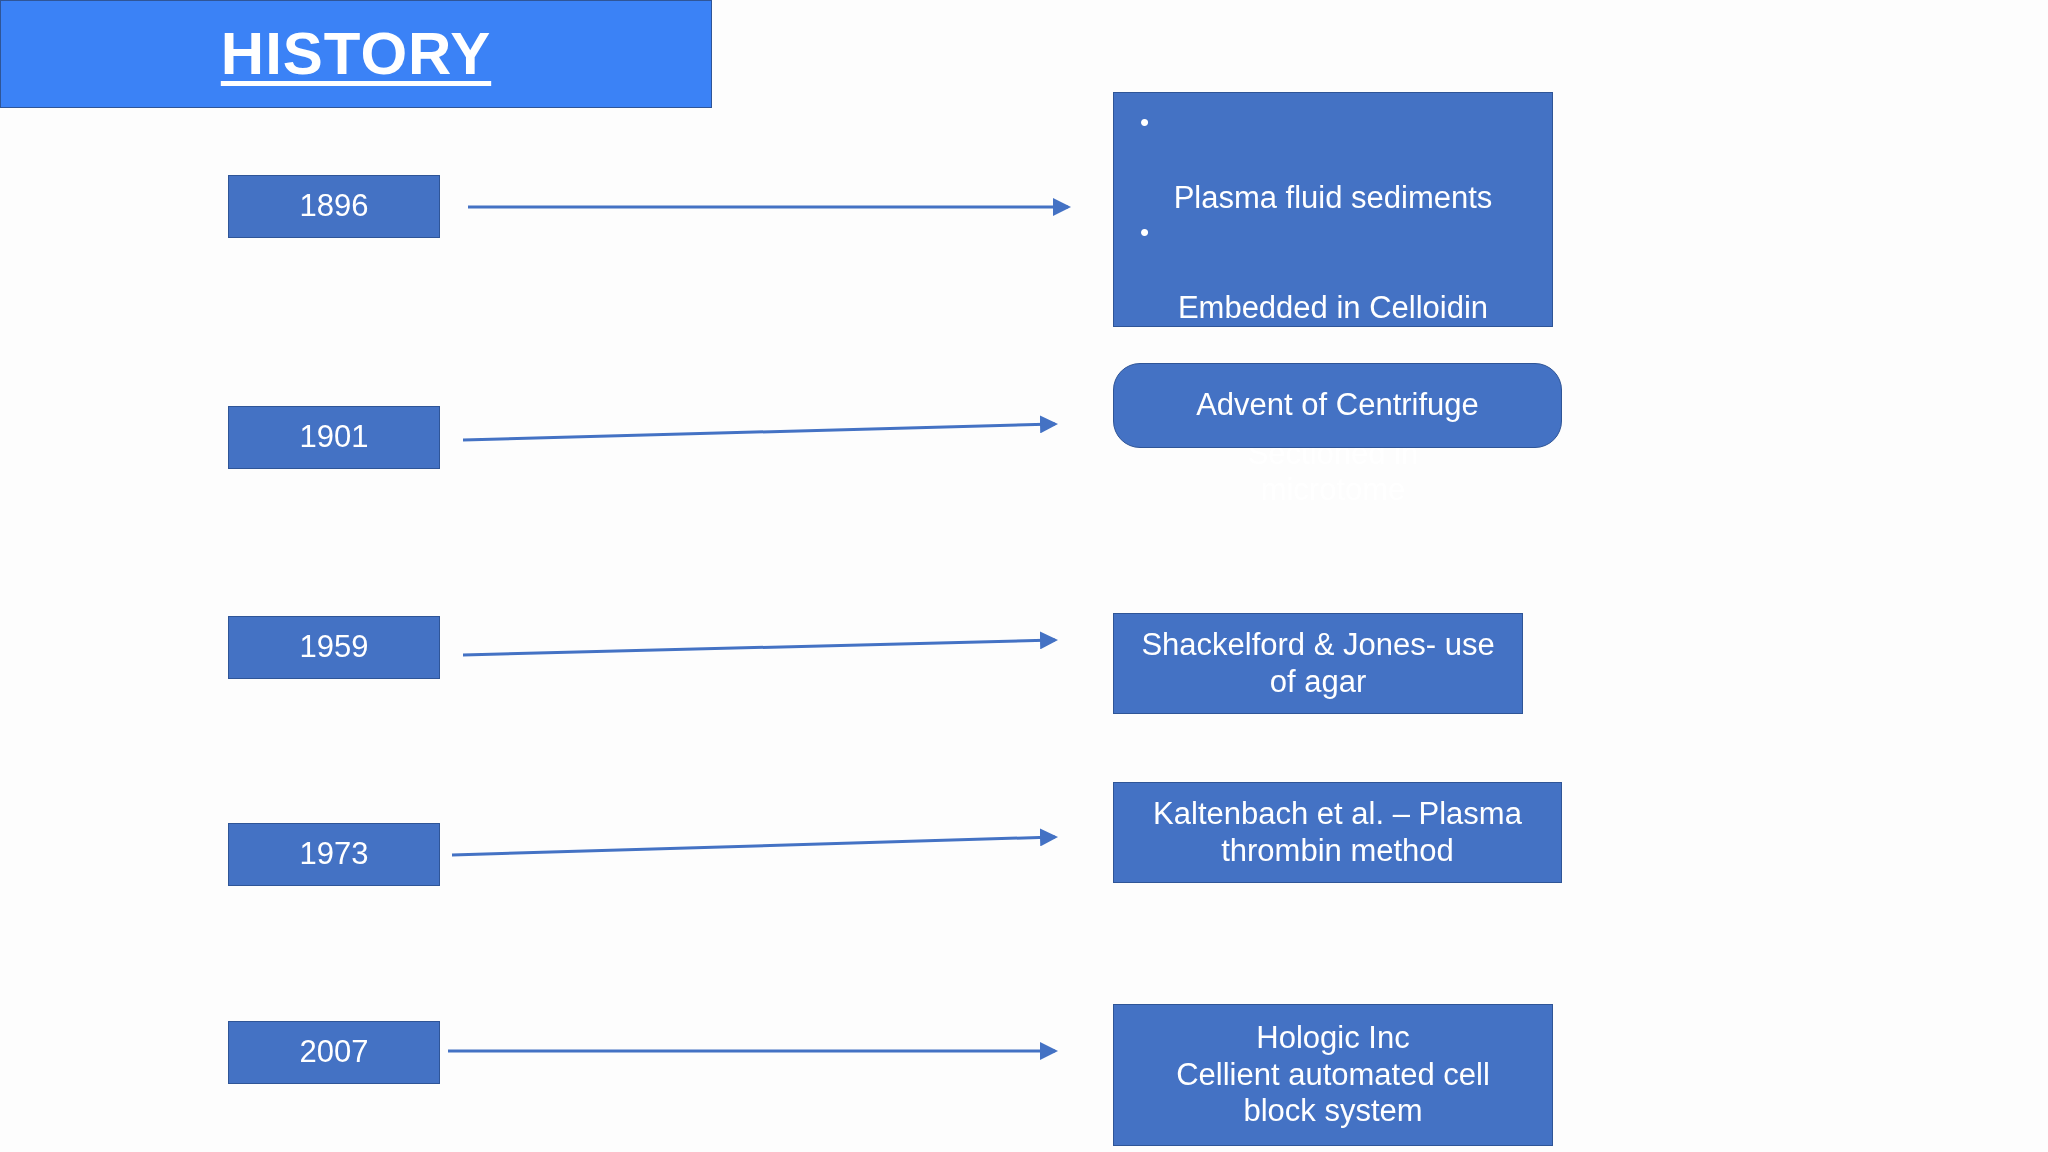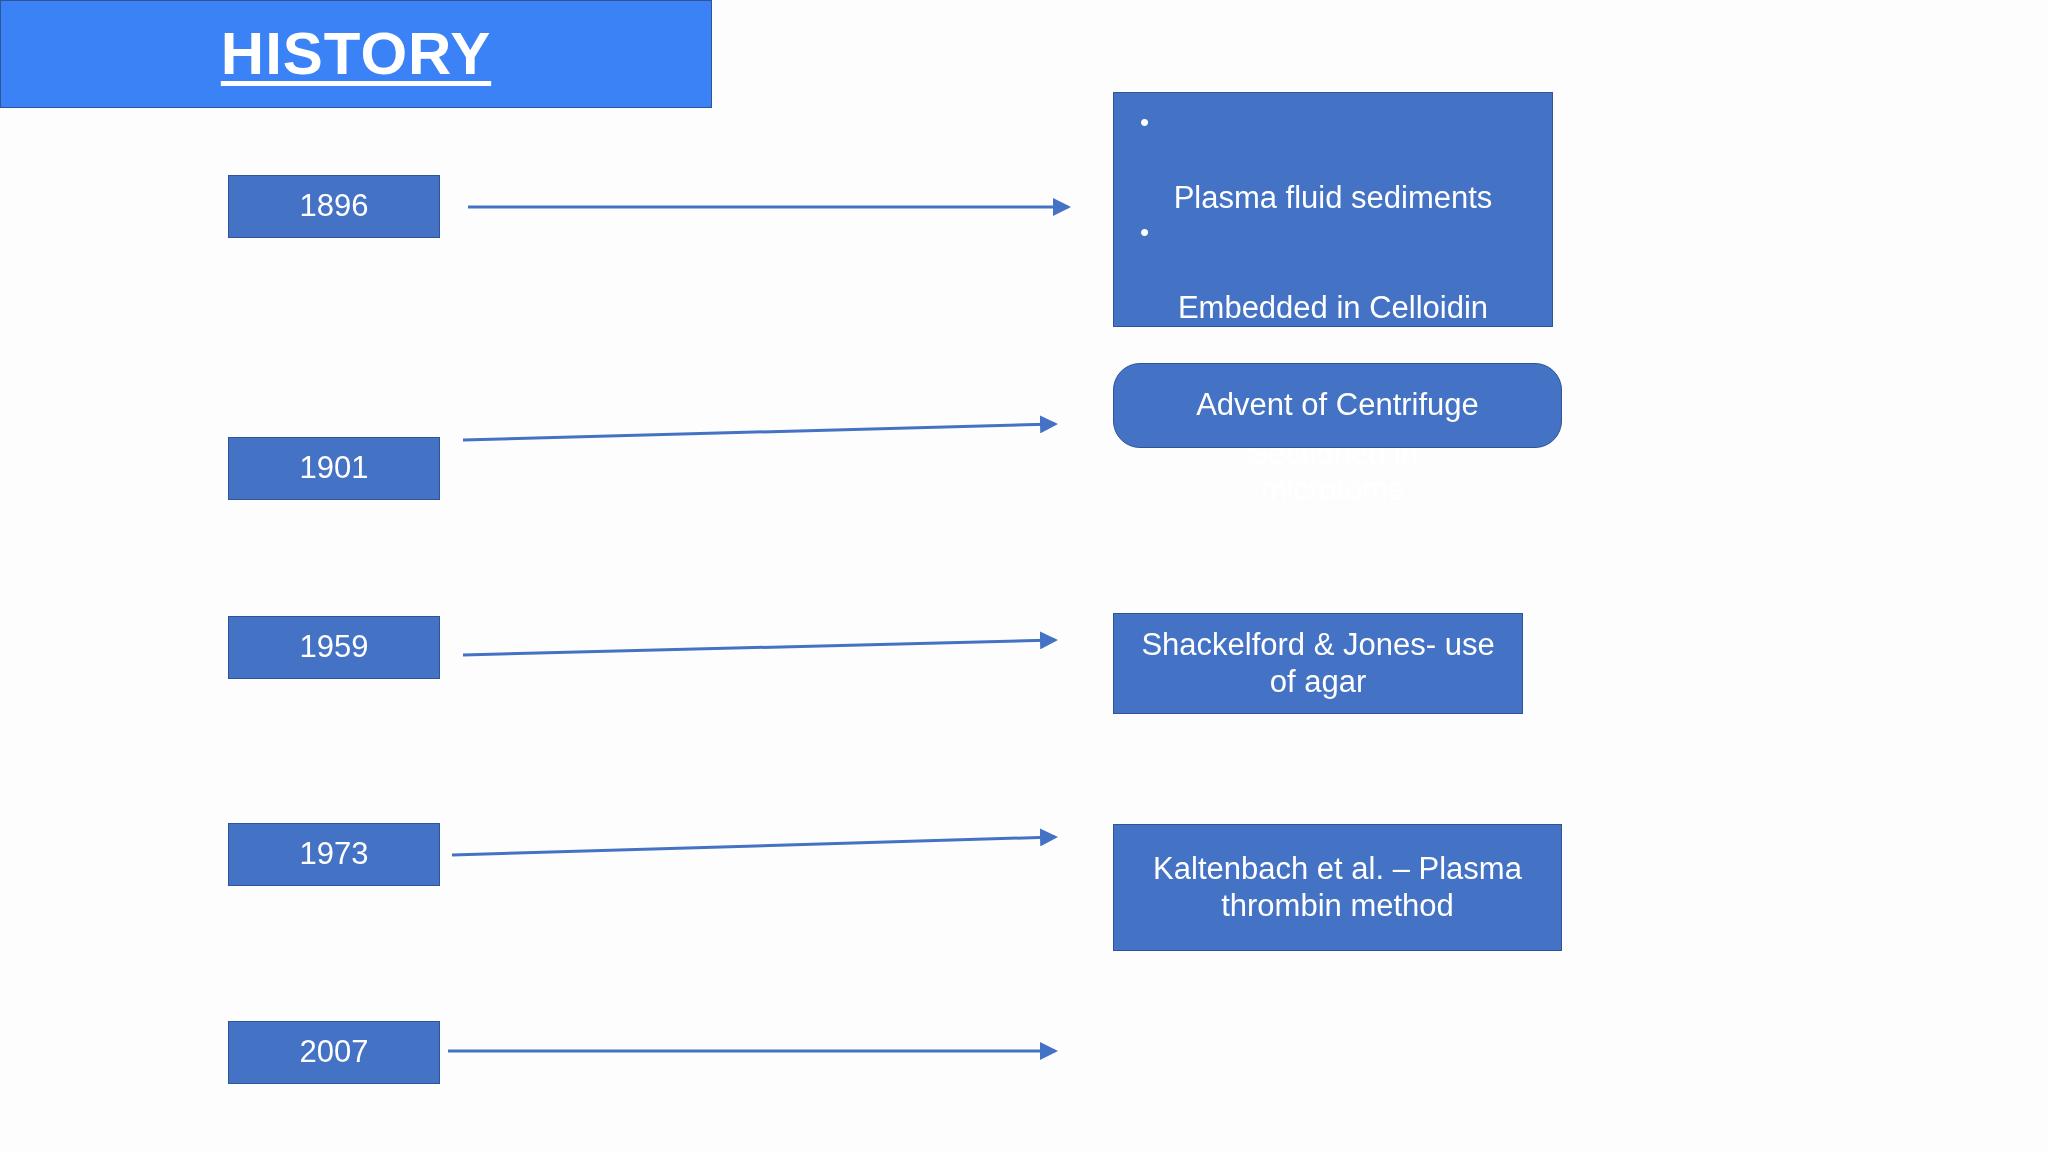--- a/index.html
+++ b/index.html
@@ -62,21 +62,21 @@
   
   .year-box {
     left: 228px;
     width: 212px;
     height: 63px;
     font-size: 31px;
     line-height: 1.1;
     text-align: right;
   }
   .year-1896 { top: 175px; }
-  .year-1901 { top: 406px; margin-top: 31px; }
+  .year-1901 { top: 406px; }
   .year-1959 { top: 616px; }
   .year-1973 { top: 823px; }
   .year-2007 { top: 1021px; }
 
   
   .content-box {
     left: 1113px;
     font-size: 31px;
     line-height: 1.18;
     padding: 6px 10px;
@@ -93,23 +93,23 @@
     width: 449px;
     height: 85px;
     border-radius: 27px;
   }
   .cb-3 {
     top: 613px;
     width: 410px;
     height: 101px;
   }
   .cb-4 {
-    top: 824px;
+    top: 782px;
     width: 449px;
-    height: 127px;
+    height: 101px;
   }
   .cb-5 {
     top: 1004px;
     width: 440px;
     height: 142px;
   }
 
   .multiline { white-space: pre-line; }
 
   
@@ -209,14 +209,19 @@
   <div class="blue-box content-box cb-3">
     <span class="multiline">Shackelford &amp; Jones- use
 of agar</span>
   </div>
 
   <div class="blue-box content-box cb-4">
     <span class="multiline">Kaltenbach et al. – Plasma
 thrombin method</span>
   </div>
 
+  <div class="blue-box content-box cb-5">
+    <span class="multiline">Hologic Inc
+Cellient automated cell
+block system</span>
+  </div>
 
 </div>
 
 </body></html>

